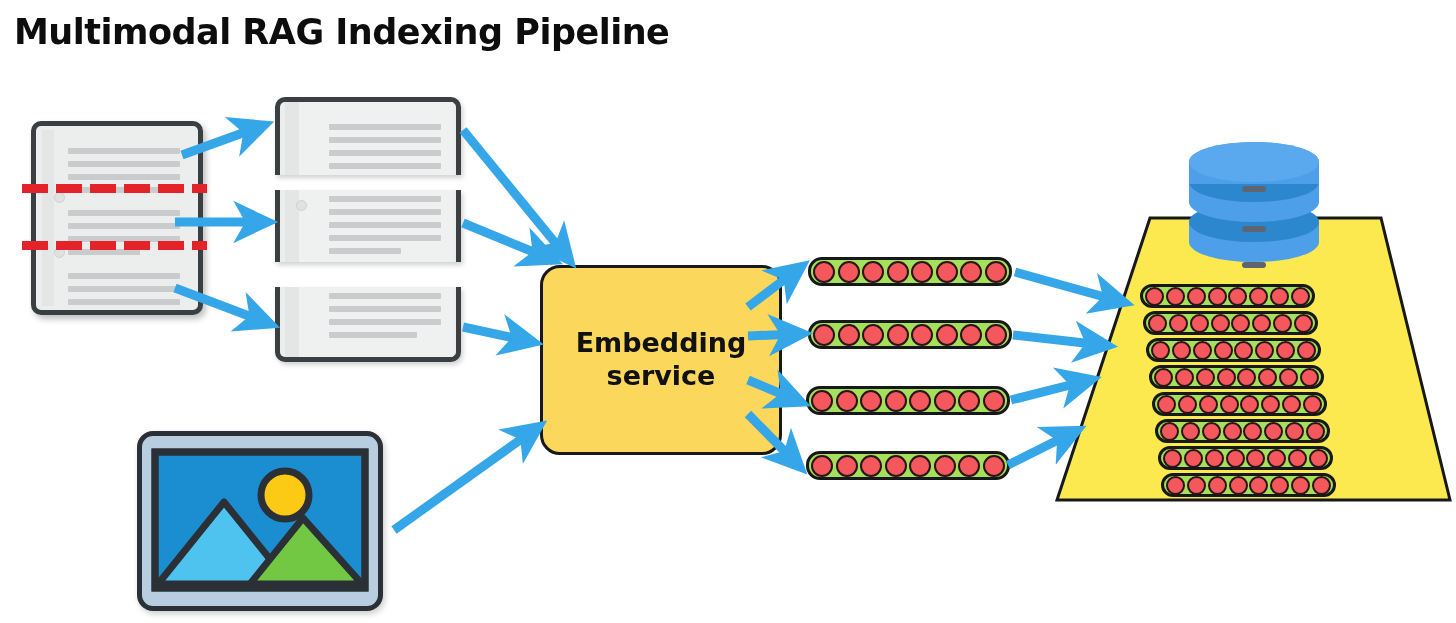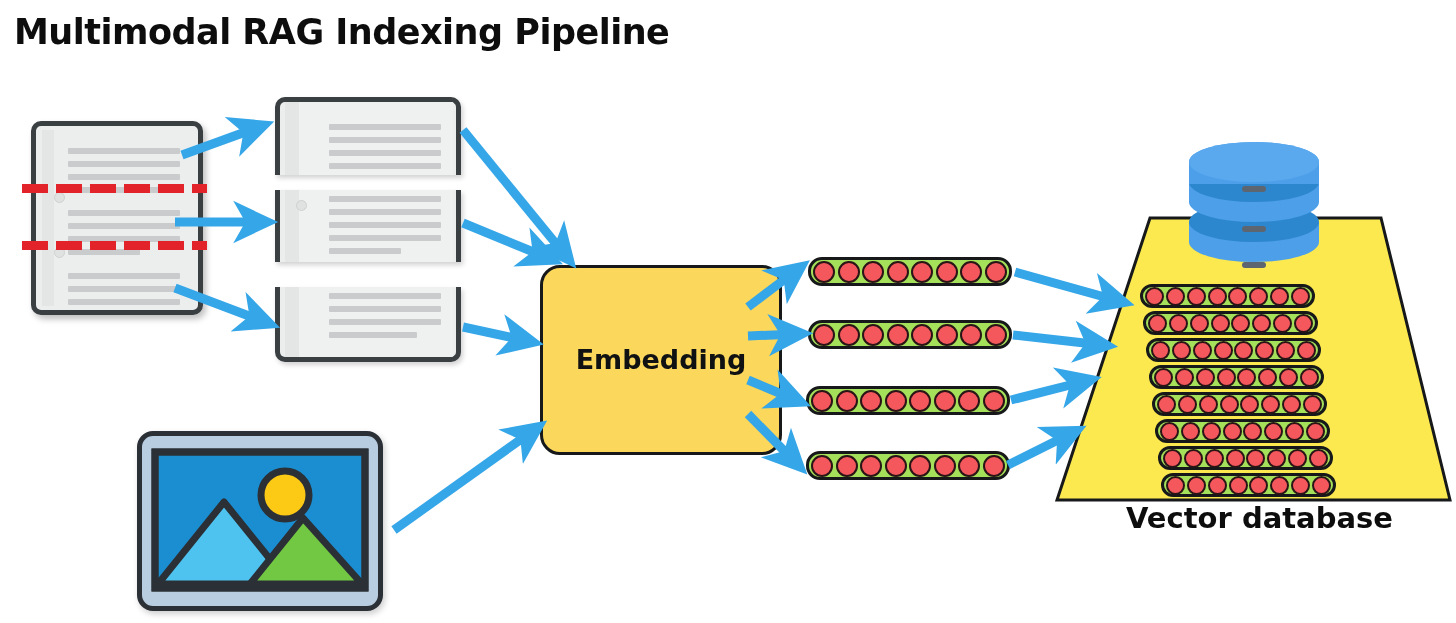--- a/index.html
+++ b/index.html
@@ -155,20 +155,21 @@
       <circle cx="143" cy="59" r="24" fill="#fcc915" stroke="#2b3036" stroke-width="7"></circle>
       <path d="M16 148 L82 66 L148 148 Z" fill="#4ec3f0" stroke="#2b3036" stroke-width="7" stroke-linejoin="round"></path>
       <path d="M108 148 L161 82 L220 148 Z" fill="#72c843" stroke="#2b3036" stroke-width="7" stroke-linejoin="round"></path>
       <rect x="13" y="16" width="210" height="136" fill="none" stroke="#2b3036" stroke-width="7"></rect>
     </svg>
   </div>
 
   <div class="embox">
     <div class="lbl">
       <div>Embedding</div>
+      <div>service</div>
     </div>
   </div>
 
   <svg class="layer">
     <polygon points="1150,218 1381,218 1450,500 1057,500" fill="#fbe94f" stroke="#16181a" stroke-width="3"></polygon>
 
     <g>
       <ellipse cx="1254" cy="242" rx="65" ry="20" fill="#4c9fe8"></ellipse>
       <rect x="1189" y="222" width="130" height="20" fill="#4c9fe8"></rect>
       <ellipse cx="1254" cy="222" rx="65" ry="20" fill="#2d87cf"></ellipse>
@@ -314,21 +315,20 @@
         <div class="cell"></div>
         <div class="cell"></div>
         <div class="cell"></div>
     </div>
     <svg width="22" height="16" style="margin-left:6px">
       <path d="M1 8 L7 3 L7 6 L15 6 L15 3 L21 8 L15 13 L15 10 L7 10 L7 13 Z" fill="#0c0d0e"></path>
     </svg>
     <div class="cyanbox"></div>
   </div>
 
-  <div class="db-label">Vector database</div>
 
   <div class="vec vecmid" style="left:808px;top:257px;">
     <div class="cell"></div>
       <div class="cell"></div>
       <div class="cell"></div>
       <div class="cell"></div>
     <div class="cell"></div>
       <div class="cell"></div>
       <div class="cell"></div>
       <div class="cell"></div>

